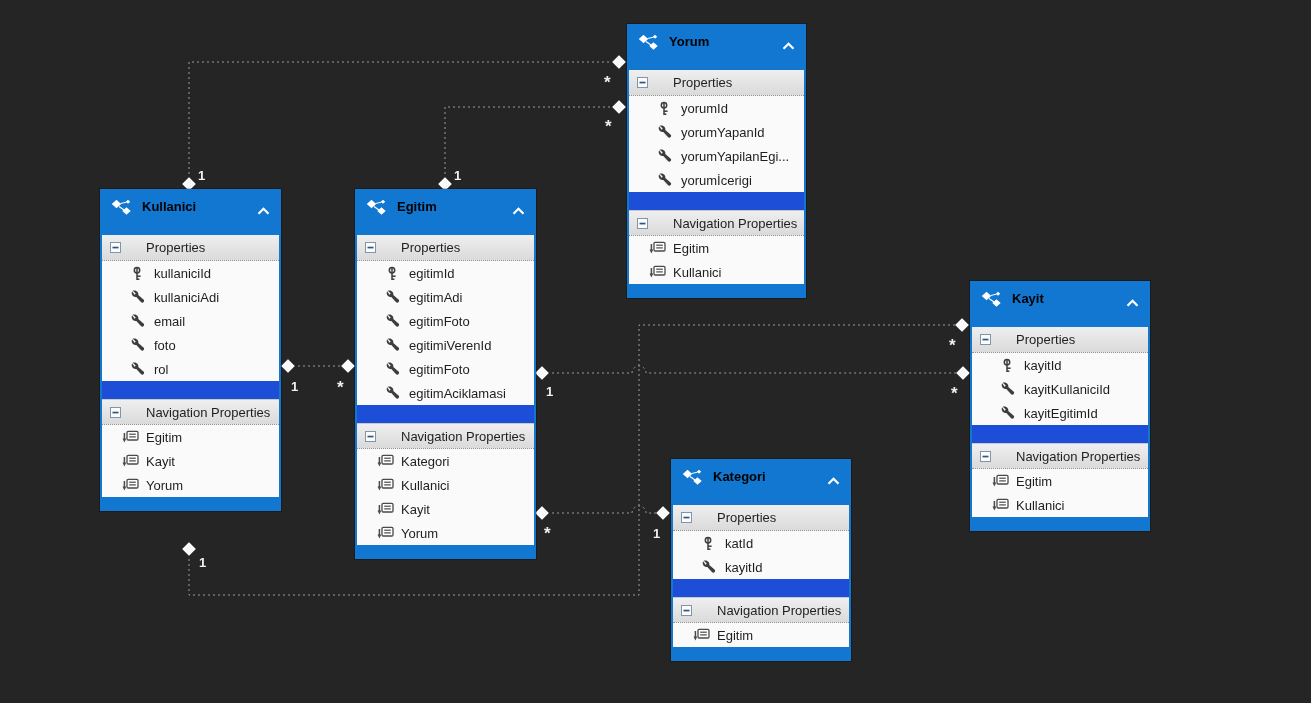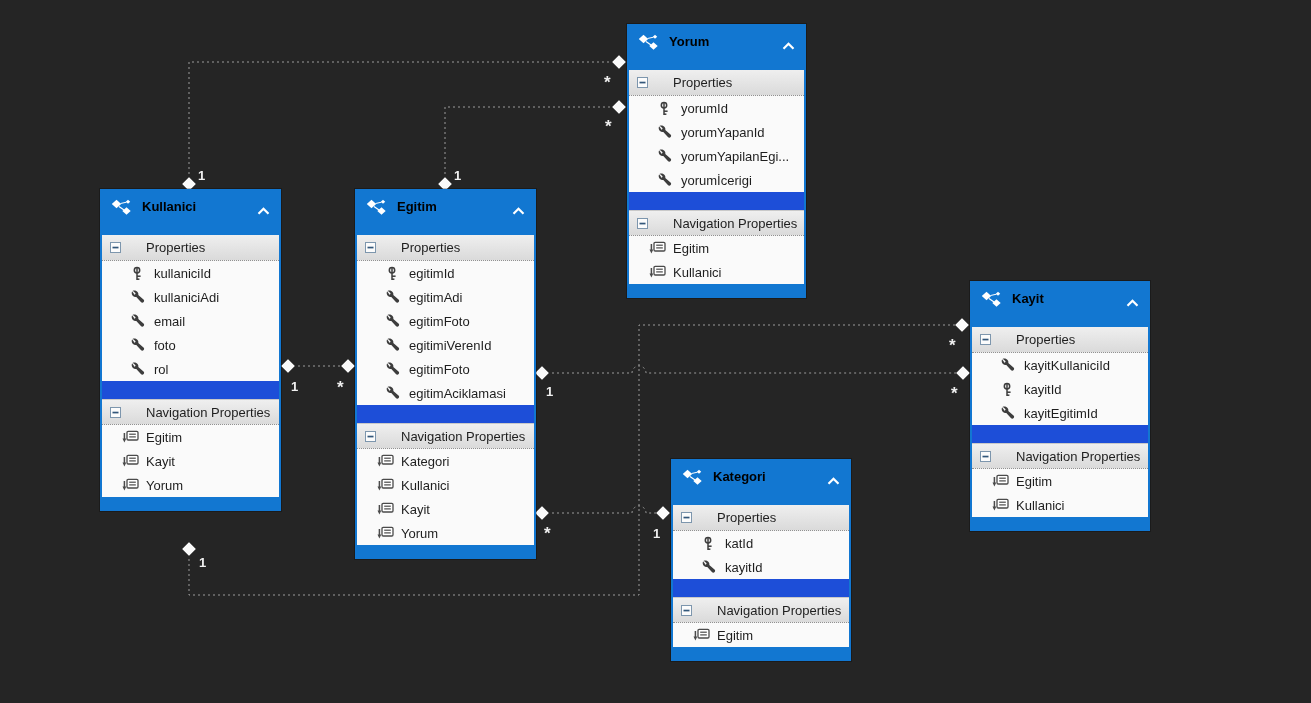--- a/index.html
+++ b/index.html
@@ -437,36 +437,36 @@
           <svg width="11" height="11" viewBox="0 0 11 11">
             <rect x="0.5" y="0.5" width="10" height="10" fill="#fcfcfc" stroke="#7d96ad"></rect>
             <rect x="2.5" y="4.7" width="6" height="1.7" fill="#33577a"></rect>
           </svg>
         </span>
       <span class="section-label">Properties</span>
     </div>
     <div class="rows props-rows">
         <div class="row prop">
     <span class="row-icon">
-            <svg width="14" height="14" viewBox="0 0 14 14">
-              <path d="M1.1 1.3 C0.3 2.9 0.7 4.9 2 6.1 C2.9 6.9 4.2 7.2 5.3 6.9 L9.9 12 C10.6 12.8 11.9 12.9 12.6 12.1 C13.4 11.4 13.3 10.1 12.5 9.4 L7.3 5 C7.6 3.9 7.2 2.6 6.3 1.7 C5.1 0.5 3.2 0.1 1.7 0.8 L4.6 3.3 L3.8 5 L1.1 1.3 Z" fill="#3d3d3d"></path>
-            </svg>
-          </span>
-    <span class="row-label">kayitKullaniciId</span>
-  </div>
-        <div class="row prop">
-    <span class="row-icon">
             <svg width="12" height="15" viewBox="0 0 12 15" fill="none" stroke="#3d3d3d" stroke-width="1.5">
               <circle cx="5" cy="4.3" r="2.7"></circle>
               <line x1="5" y1="1" x2="5" y2="14"></line>
               <line x1="5" y1="10.2" x2="8.6" y2="10.2"></line>
               <line x1="5" y1="13.2" x2="7.4" y2="13.2"></line>
             </svg>
           </span>
     <span class="row-label">kayitId</span>
+  </div>
+        <div class="row prop">
+    <span class="row-icon">
+            <svg width="14" height="14" viewBox="0 0 14 14">
+              <path d="M1.1 1.3 C0.3 2.9 0.7 4.9 2 6.1 C2.9 6.9 4.2 7.2 5.3 6.9 L9.9 12 C10.6 12.8 11.9 12.9 12.6 12.1 C13.4 11.4 13.3 10.1 12.5 9.4 L7.3 5 C7.6 3.9 7.2 2.6 6.3 1.7 C5.1 0.5 3.2 0.1 1.7 0.8 L4.6 3.3 L3.8 5 L1.1 1.3 Z" fill="#3d3d3d"></path>
+            </svg>
+          </span>
+    <span class="row-label">kayitKullaniciId</span>
   </div>
         <div class="row prop">
     <span class="row-icon">
             <svg width="14" height="14" viewBox="0 0 14 14">
               <path d="M1.1 1.3 C0.3 2.9 0.7 4.9 2 6.1 C2.9 6.9 4.2 7.2 5.3 6.9 L9.9 12 C10.6 12.8 11.9 12.9 12.6 12.1 C13.4 11.4 13.3 10.1 12.5 9.4 L7.3 5 C7.6 3.9 7.2 2.6 6.3 1.7 C5.1 0.5 3.2 0.1 1.7 0.8 L4.6 3.3 L3.8 5 L1.1 1.3 Z" fill="#3d3d3d"></path>
             </svg>
           </span>
     <span class="row-label">kayitEgitimId</span>
   </div>
       </div>

